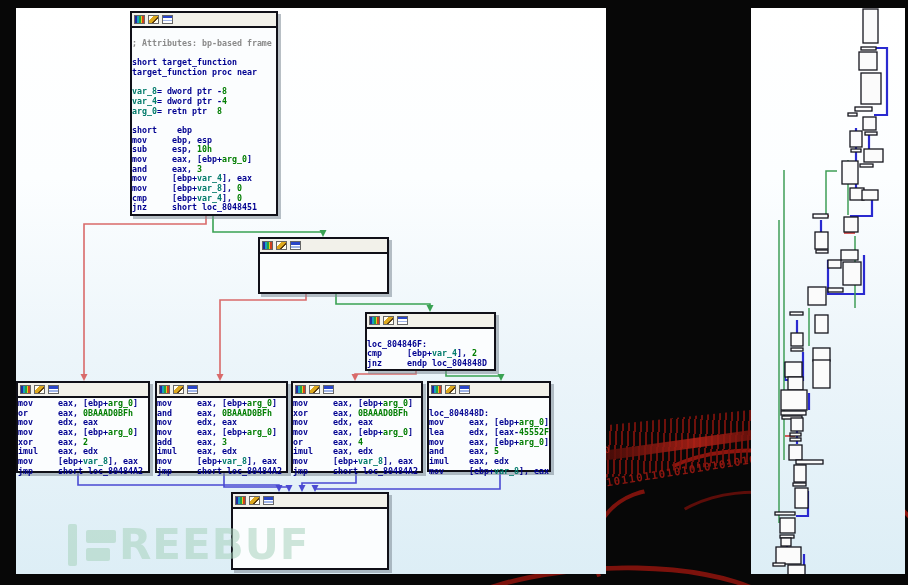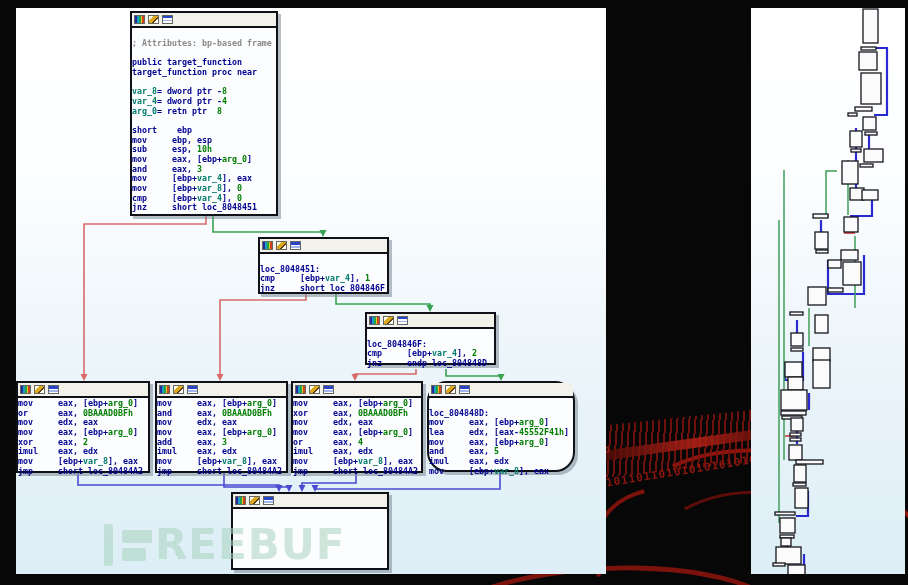--- a/index.html
+++ b/index.html
@@ -38,21 +38,21 @@
   .ic{display:inline-block;width:11px;height:9px;border:1px solid #666;box-sizing:border-box;}
   .ic-palette{background:linear-gradient(90deg,#222a9e 0 22%,#18a0c0 22% 42%,#23a343 42% 62%,#e5cf1f 62% 82%,#d04020 82% 100%);}
   .ic-pencil{background:linear-gradient(135deg,#fffdf2 28%,#dca81e 28% 58%,#5f3f10 58% 70%,#fffdf2 70%);}
   .ic-frame{background:linear-gradient(#2a46c8 0 2.5px,#ffffff 2.5px 4px,#9fb4e8 4px 5.5px,#ffffff 5.5px 7px,#9fb4e8 7px 8.5px,#ffffff 8.5px);}
   .bbody{padding:1px 0 0 0;}
   .bl{height:9.7px;line-height:9.7px;white-space:pre;font-size:8.3px;font-weight:bold;
       font-family:"DejaVu Sans Mono",monospace;overflow:hidden;}
   .sm{color:#000090;} .sg{color:#007d00;} .st{color:#007a6a;} .sc{color:#8a8a8a;}
   
   #wm{position:absolute;left:52px;top:512px;height:50px;display:flex;align-items:center;
-      z-index:3;opacity:.55;margin-left:36px;}
+      z-index:3;opacity:.55;}
   #wm .bar{width:9px;height:42px;background:#a8d3bd;border-radius:2px;margin-right:9px;}
   #wm .fb{display:flex;flex-direction:column;gap:5px;margin-right:3px;}
   #wm .fb div{height:13px;background:#a8d3bd;border-radius:2px;}
   #wm .fb .t{width:30px;} #wm .fb .b{width:24px;}
   #wm .txt{font-family:"DejaVu Sans",sans-serif;font-weight:900;font-size:42px;
       color:#a8d3bd;letter-spacing:1px;line-height:42px;}
 </style>
 </head>
 <body>
 
@@ -92,21 +92,21 @@
       <div class="block" style="left: 114px; top: 3px; width: 148px; height: 205px;">
         <div class="bhead">
           <span class="ic ic-palette"></span>
           <span class="ic ic-pencil"></span>
           <span class="ic ic-frame"></span>
         </div>
         <div class="bbody">
           <div class="bl"></div>
           <div class="bl"><span class="sc">; Attributes: bp-based frame</span></div>
           <div class="bl"></div>
-          <div class="bl"><span class="sm">public target_function</span></div>
+          <div class="bl"><span class="sm">short target_function</span></div>
           <div class="bl"><span class="sm">target_function proc near</span></div>
           <div class="bl"></div>
           <div class="bl"><span class="st">var_8</span><span class="sm">= dword ptr -</span><span class="sg">8</span></div>
           <div class="bl"><span class="st">var_4</span><span class="sm">= dword ptr -</span><span class="sg">4</span></div>
           <div class="bl"><span class="st">arg_0</span><span class="sm">= retn ptr  </span><span class="sg">8</span></div>
           <div class="bl"></div>
           <div class="bl"><span class="sm">short    ebp</span></div>
           <div class="bl"><span class="sm">mov     ebp, esp</span></div>
           <div class="bl"><span class="sm">sub     esp, </span><span class="sg">10h</span></div>
           <div class="bl"><span class="sm">mov     eax, [ebp+</span><span class="sg">arg_0</span><span class="sm">]</span></div>
@@ -116,28 +116,22 @@
           <div class="bl"><span class="sm">cmp     [ebp+</span><span class="st">var_4</span><span class="sm">], </span><span class="sg">0</span></div>
           <div class="bl"><span class="sm">jnz     short loc_8048451</span></div>
         </div>
       </div>
       <div class="block" style="left: 242px; top: 229px; width: 131px; height: 57px;">
         <div class="bhead">
           <span class="ic ic-palette"></span>
           <span class="ic ic-pencil"></span>
           <span class="ic ic-frame"></span>
         </div>
-        <div class="bbody">
-          <div class="bl"></div>
-          <div class="bl"><span class="sm">loc_8048451:</span></div>
-          <div class="bl"><span class="sm">cmp     [ebp+</span><span class="st">var_4</span><span class="sm">], </span><span class="sg">1</span></div>
-          <div class="bl"><span class="sm">jnz     short loc_804846F</span></div>
-        </div>
-      </div>
-      <div class="block" style="left: 349px; top: 304px; width: 131px; height: 53px;">
+      </div>
+      <div class="block" style="left: 349px; top: 304px; width: 131px; height: 59px;">
         <div class="bhead">
           <span class="ic ic-palette"></span>
           <span class="ic ic-pencil"></span>
           <span class="ic ic-frame"></span>
         </div>
         <div class="bbody">
           <div class="bl"></div>
           <div class="bl"><span class="sm">loc_804846F:</span></div>
           <div class="bl"><span class="sm">cmp     [ebp+</span><span class="st">var_4</span><span class="sm">], </span><span class="sg">2</span></div>
           <div class="bl"><span class="sm">jnz     endp loc_804848D</span></div>
@@ -187,21 +181,21 @@
           <div class="bl"><span class="sm">mov     eax, [ebp+</span><span class="sg">arg_0</span><span class="sm">]</span></div>
           <div class="bl"><span class="sm">xor     eax, </span><span class="sg">0BAAAD0BFh</span></div>
           <div class="bl"><span class="sm">mov     edx, eax</span></div>
           <div class="bl"><span class="sm">mov     eax, [ebp+</span><span class="sg">arg_0</span><span class="sm">]</span></div>
           <div class="bl"><span class="sm">or      eax, </span><span class="sg">4</span></div>
           <div class="bl"><span class="sm">imul    eax, edx</span></div>
           <div class="bl"><span class="sm">mov     [ebp+</span><span class="st">var_8</span><span class="sm">], eax</span></div>
           <div class="bl"><span class="sm">jmp     short loc_80484A2</span></div>
         </div>
       </div>
-      <div class="block" style="left: 411px; top: 373px; width: 148px; height: 91px; border-radius: 20px;">
+      <div class="block" style="left: 411px; top: 373px; width: 124px; height: 91px;">
         <div class="bhead">
           <span class="ic ic-palette"></span>
           <span class="ic ic-pencil"></span>
           <span class="ic ic-frame"></span>
         </div>
         <div class="bbody">
           <div class="bl"></div>
           <div class="bl"><span class="sm">loc_804848D:</span></div>
           <div class="bl"><span class="sm">mov     eax, [ebp+</span><span class="sg">arg_0</span><span class="sm">]</span></div>
           <div class="bl"><span class="sm">lea     edx, [eax-</span><span class="sg">45552F41h</span><span class="sm">]</span></div>

